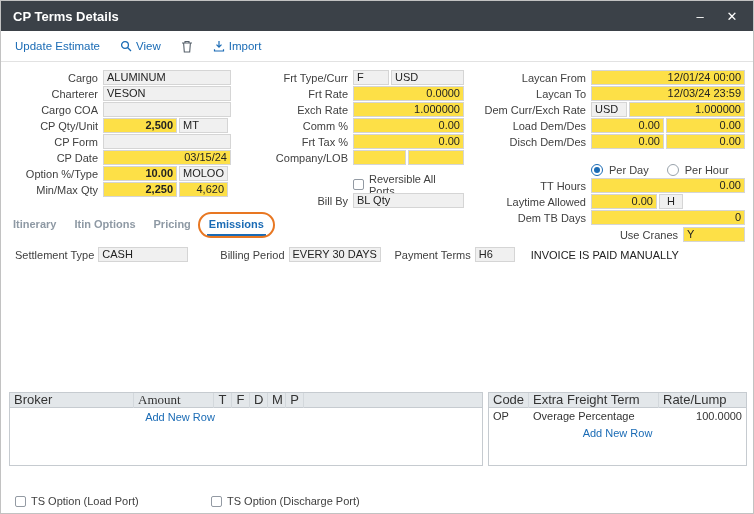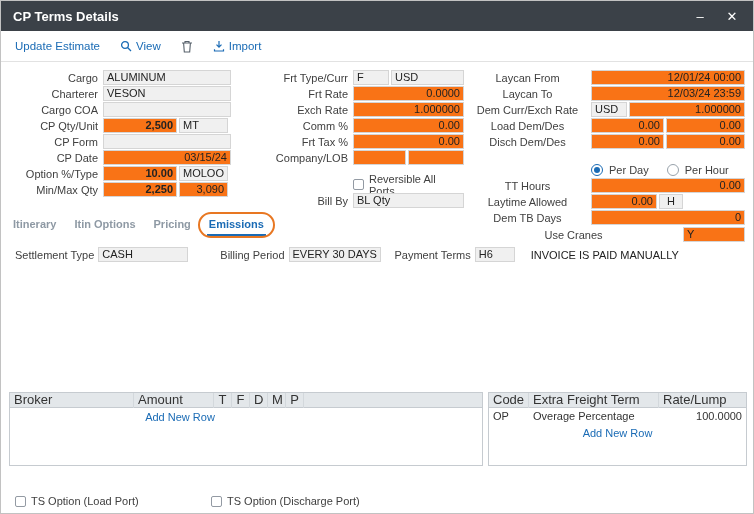--- a/index.html
+++ b/index.html
@@ -22,23 +22,23 @@
   .tool svg { display:block; }
 
   
   .col1 { position:absolute; left:8px;   top:69px; width:222px; }
   .col2 { position:absolute; left:240px; top:69px; width:223px; }
   .col3 { position:absolute; left:468px; top:69px; width:276px; }
   .frow { display:flex; align-items:center; height:15px; margin-bottom:1px; gap:2px; }
   .lbl { text-align:right; padding-right:3px; color:#404040; flex-shrink:0; white-space:nowrap; }
   .col1 .lbl { width:92px; }
   .col2 .lbl { width:110px; }
-  .col3 .lbl { width:120px;text-align:center; }
+  .col3 .lbl { width:120px; }
   .lblgrow { flex:1; width:auto !important; }
-  .fld { height:15px; border:1px solid #d5d5d5; background:#f97316; padding:0 3px; line-height:13px;
+  .fld { height:15px; border:1px solid #d5d5d5; background:#fde047; padding:0 3px; line-height:13px;
          font-size:11px; color:#222; overflow:hidden; white-space:nowrap; }
   .fld.gray { background:#f0f0f0; }
   .fld.num { text-align:right; }
   .fld.ctr { text-align:center; padding:0 1px; }
   .grow { flex:1; }
   .w24{width:24px;} .w36{width:36px;} .w40{width:40px;} .w49{width:49px;} .w53{width:53px;}
   .w62{width:62px;} .w66{width:66px;} .w73{width:73px;} .w74{width:74px;font-weight:bold;} .w90{width:90px;} .w92{width:92px;}
   .sp110{width:110px;flex-shrink:0;} .sp120{width:120px;flex-shrink:0;}
 
   .cb { width:11px; height:11px; border:1px solid #939aa3; background:#fff; border-radius:2px;
@@ -66,21 +66,21 @@
 
   
   .tblL { position:absolute; left:8px;   top:391px; width:474px; height:74px; border:1px solid #c6cbd0; background:#fff; }
   .tblR { position:absolute; left:487px; top:391px; width:259px; height:74px; border:1px solid #c6cbd0; background:#fff; }
   .thead { display:flex; background:#e3e7ea; border-bottom:1px solid #c6cbd0; height:15px; align-items:center; }
   .th { padding:0 4px; font-size:13px; color:#333; overflow:hidden; white-space:nowrap;
         flex-shrink:0; border-right:1px solid #d3d8dc; height:15px; line-height:14px; }
   .th.last { border-right:none; }
   .trow { display:flex; height:16px; align-items:center; }
   .td { padding:0 4px; overflow:hidden; white-space:nowrap; flex-shrink:0; }
-  .cBroker{width:124px;} .cAmount{width:80px;} .cSm{width:18px; text-align:center;}
+  .cBroker{width:124px;} .cAmount{width:80px;font-family:Liberation Serif, serif;} .cSm{width:18px; text-align:center;}
   .cFill{flex:1; border-right:none;}
   .cCode{width:40px;} .cTerm{width:130px;} .cRate{flex:1;}
   .cRateVal{flex:1; text-align:right;}
   .addrow { color:#1a6bb5; text-align:center; margin-top:3px; cursor:pointer; }
   .addrowL { width:340px; }
 
   
   .ts1 { position:absolute; left:14px;  top:494px; display:flex; align-items:center; gap:5px; }
   .ts2 { position:absolute; left:210px; top:494px; display:flex; align-items:center; gap:5px; }
   .ts1 .tlbl, .ts2 .tlbl { color:#404040; }
@@ -150,21 +150,21 @@
       <div class="fld num grow">03/15/24</div>
     </div>
     <div class="frow">
       <div class="lbl">Option %/Type</div>
       <div class="fld num w74">10.00</div>
       <div class="fld gray w49">MOLOO</div>
     </div>
     <div class="frow">
       <div class="lbl">Min/Max Qty</div>
       <div class="fld num w74">2,250</div>
-      <div class="fld num w49">3,090</div>
+      <div class="fld num w49">4,620</div>
     </div>
   </div>
 
   <div class="col2">
     <div class="frow">
       <div class="lbl">Frt Type/Curr</div>
       <div class="fld gray w36">F</div>
       <div class="fld gray grow">USD</div>
     </div>
     <div class="frow">

